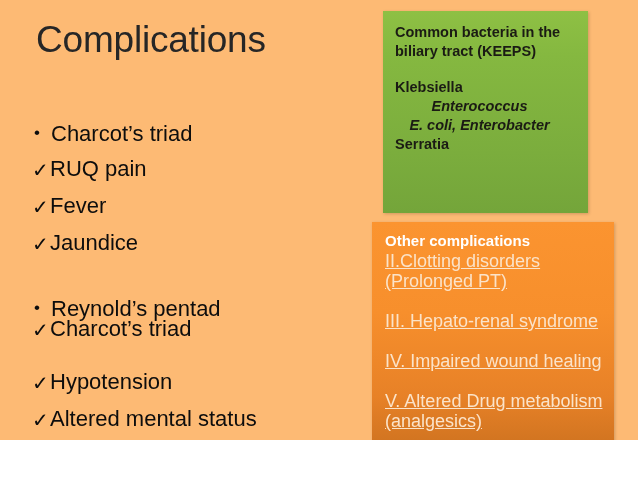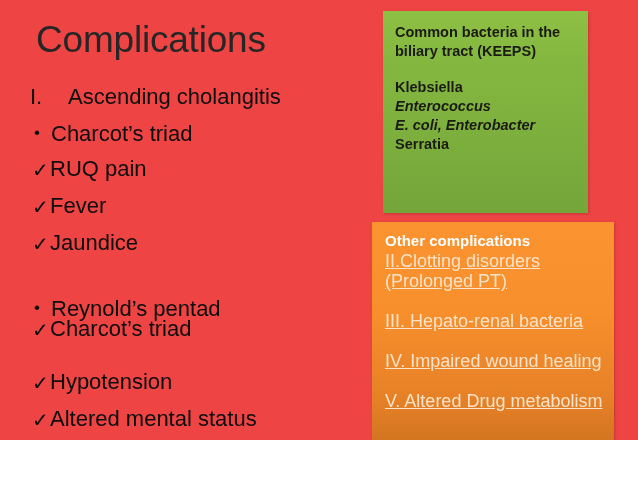--- a/index.html
+++ b/index.html
@@ -11,21 +11,21 @@
     width: 638px;
     height: 478px;
     overflow: hidden;
     font-family: "Liberation Sans", sans-serif;
     -webkit-font-smoothing: antialiased;
   }
   #slide {
     position: relative;
     width: 638px;
     height: 478px;
-    background: #ef4444;
+    background: #fdba74;
     overflow: hidden;
   }
 
   
   #left-column {
     position: absolute;
     left: 0;
     top: 0;
     width: 378px;
     height: 440px;
@@ -83,21 +83,21 @@
     box-shadow: 1px 1px 3px rgba(0,0,0,0.18);
     box-sizing: border-box;
     padding: 12px 24px 8px 12px;
   }
   .green-text {
     color: #1b1b14;
     font-size: 14.5px;
     line-height: 19px;
     font-weight: 600;
   }
-  .green-text .ital { font-style: italic; display: block; }
+  .green-text .ital { font-style: italic; display: block; text-align: center; }
   .green-text .plain { display: block; }
   .green-gap { height: 17px; }
 
   #orange-box {
     position: absolute;
     left: 372px;
     top: 222px;
     width: 242px;
     height: 225px;
     background: linear-gradient(180deg, #fb9430 0%, #f78f2c 40%, #e78127 78%, #cf7320 100%);
@@ -133,23 +133,20 @@
 </style>
 </head>
 <body>
 
 <div id="slide">
 
   <div id="left-column">
 
     <div id="slide-title">Complications</div>
 
-    <div class="body-line roman" id="line-ascending">
-      <span class="marker">I.</span><span class="label">Ascending cholangitis</span>
-    </div>
 
     <div class="body-line bullet" id="line-charcot1">
       <span class="marker">•</span><span class="label">Charcot’s triad</span>
     </div>
 
     <div class="body-line check" id="line-ruq">
       <span class="marker">✓</span><span class="label">RUQ pain</span>
     </div>
 
     <div class="body-line check" id="line-fever">
@@ -189,25 +186,26 @@
       <span class="plain">Serratia</span>
     </div>
   </div>
 
   <div id="orange-box">
     <div class="orange-head">Other complications</div>
     <div class="orange-text">
       <span class="ln">II.Clotting disorders</span>
       <span class="ln">(Prolonged PT)</span>
       <div class="orange-gap"></div>
-      <span class="ln">III. Hepato-renal bacteria</span>
+      <span class="ln">III. Hepato-renal syndrome</span>
       <div class="orange-gap"></div>
       <span class="ln">IV. Impaired wound healing</span>
       <div class="orange-gap"></div>
       <span class="ln">V. Altered Drug metabolism</span>
+      <span class="ln">(analgesics)</span>
     </div>
   </div>
 
   <div id="footer">
     
     
     
   </div>
 
 </div>

